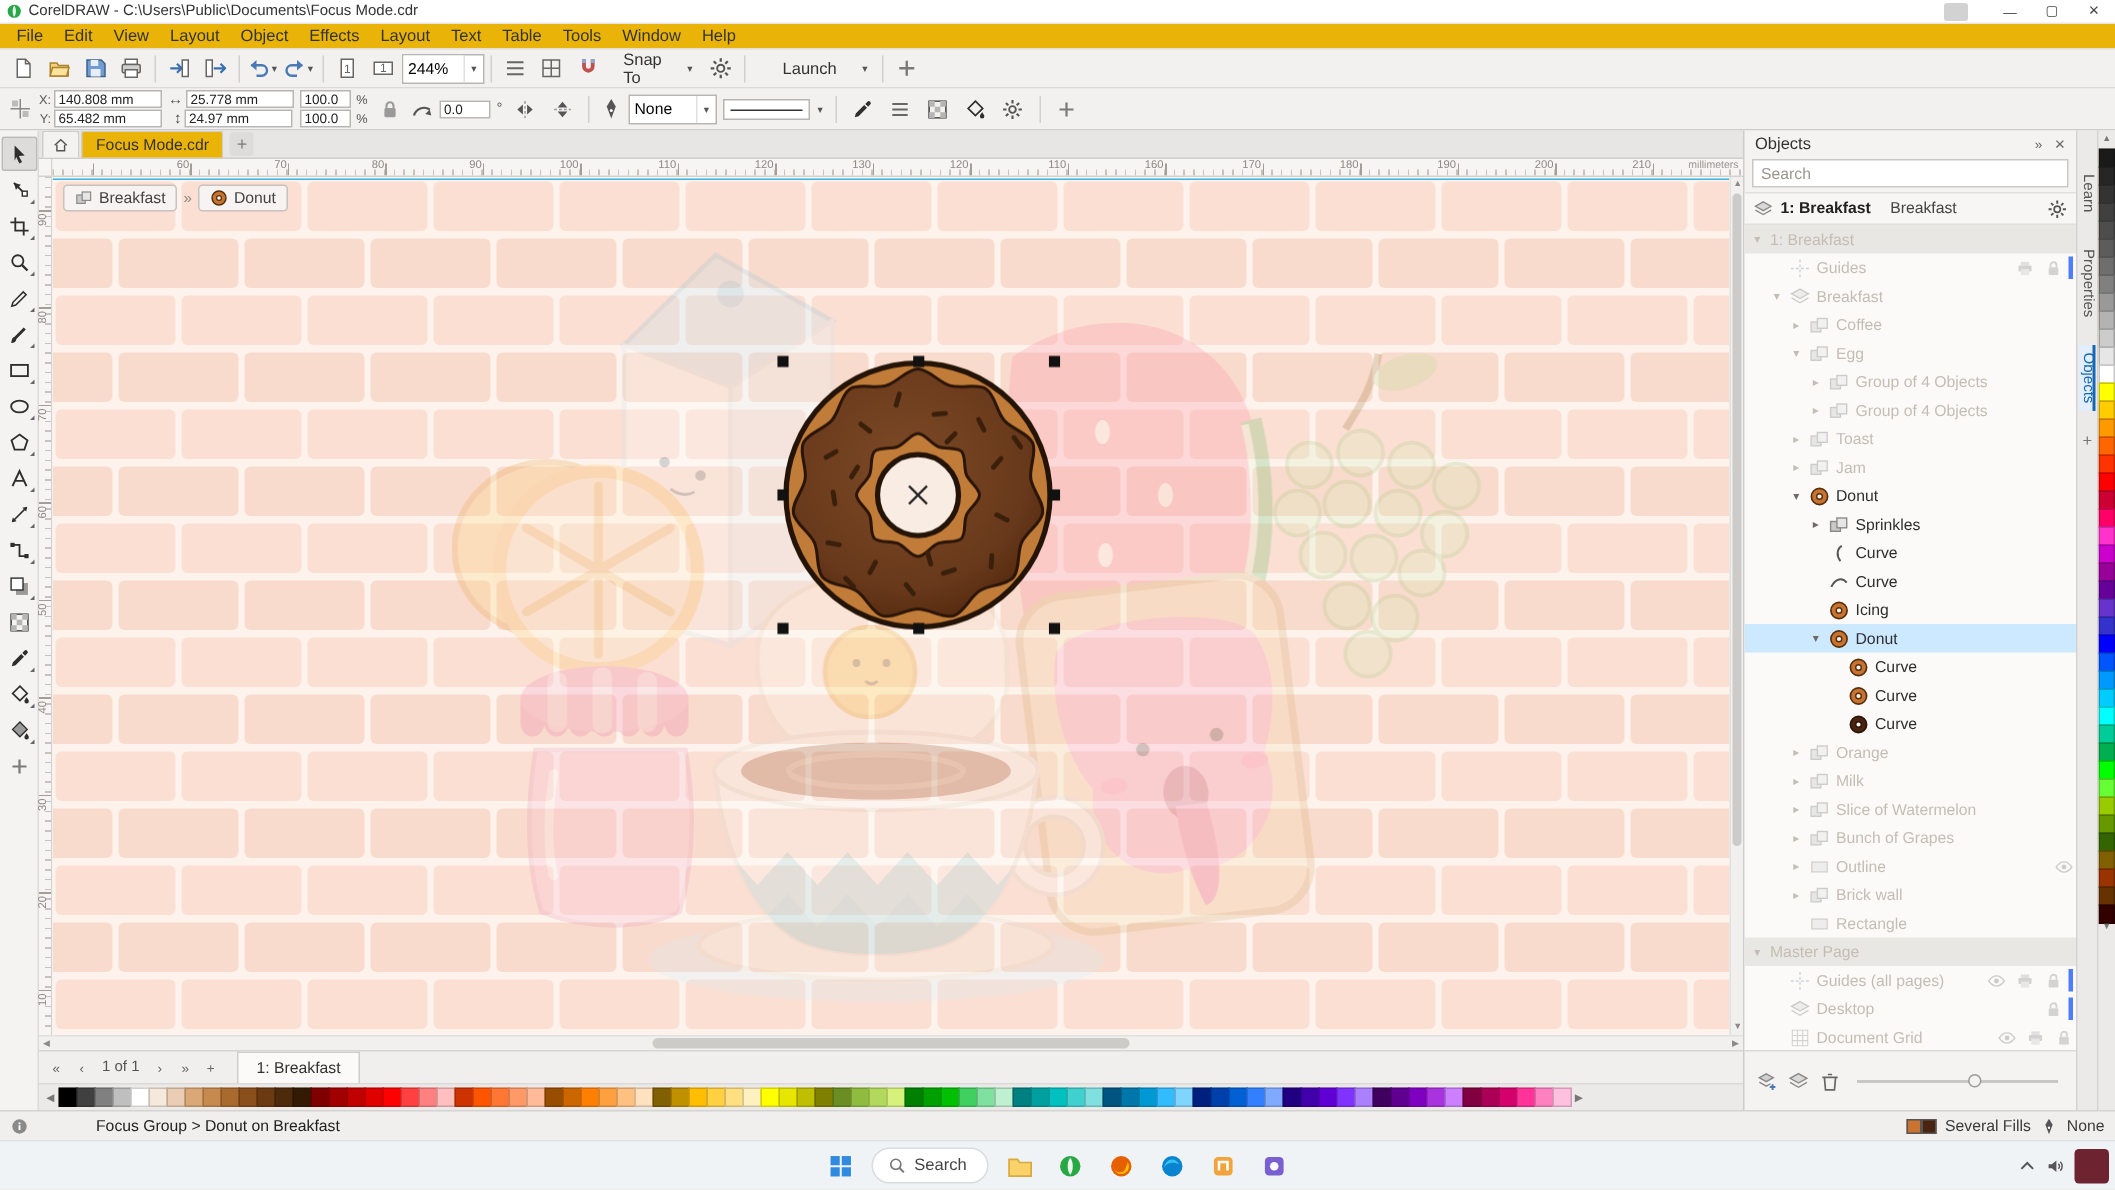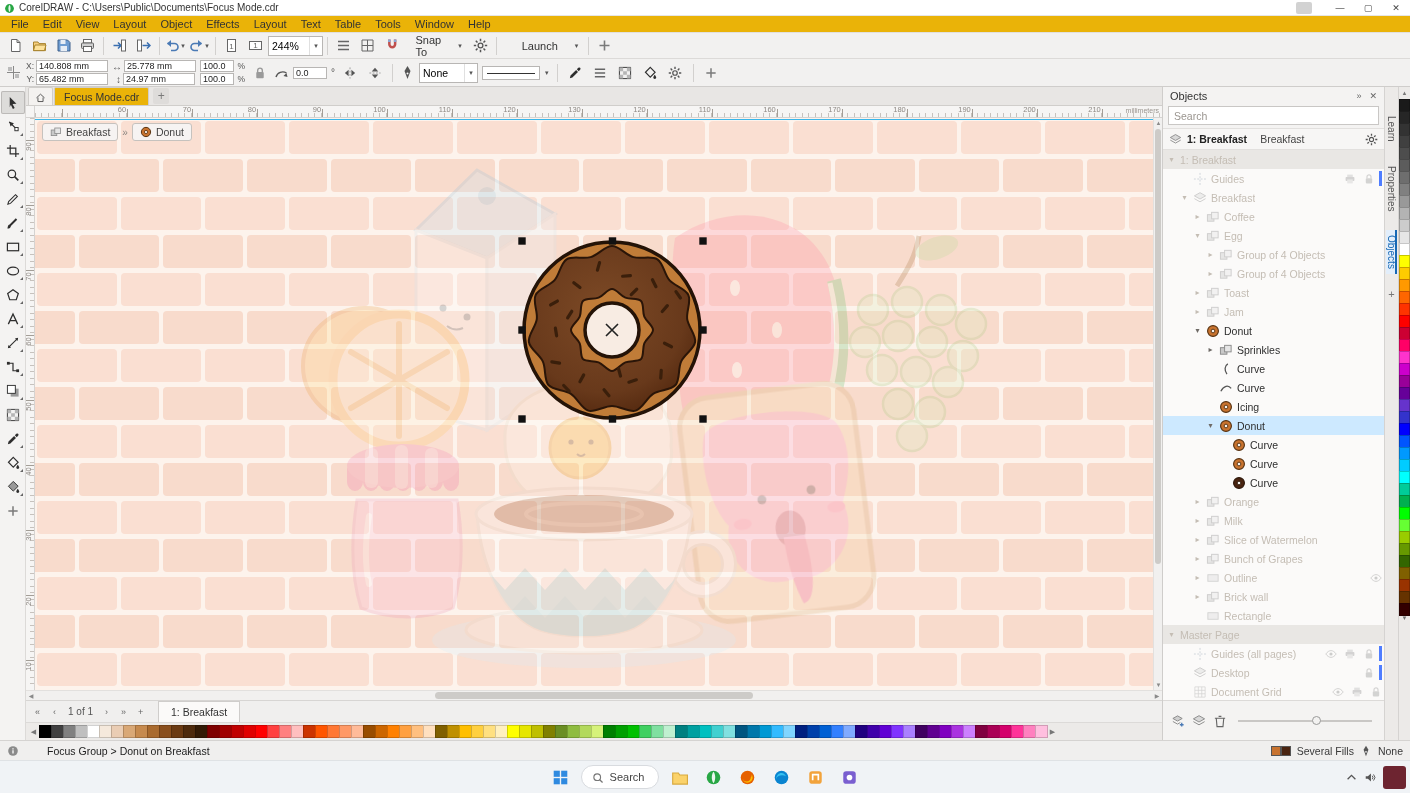--- a/index.html
+++ b/index.html
@@ -113,21 +113,21 @@
 .dstrip{width:14px;background:#eceae8;border-left:1px solid #d5d3d1;display:flex;flex-direction:column;align-items:center;padding-top:24px;gap:14px}
 .vtab{writing-mode:vertical-rl;font-size:10px;color:#555;padding:5px 0}
 .vtab.active{color:#1668b5;background:#e2eefb;box-shadow:inset -2px 0 0 #1668b5}
 .vplus{font-size:11px;color:#777}
 .rpalette{width:12px;background:#eceae8;border-left:1px solid #d5d3d1;display:flex;flex-direction:column;align-items:center;padding-top:3px;overflow:hidden}
 .rsw{width:11px;height:13px;border:1px solid rgba(0,0,0,.22);margin-bottom:-1px;flex:none}
 .rparr{font-size:6px;color:#777;height:9px;flex:none}
 
 .statusbar{height:20px;background:#f0efee;border-top:1px solid #d5d3d1;display:flex;align-items:center;gap:6px;padding:0 7px;font-size:10.5px;color:#3a3a3a}
 .statusbar svg{width:12px;height:12px}
-.sctx{margin-left:22px;color:#222}
+.sctx{margin-left:39px;color:#222}
 .sright{margin-left:auto;display:flex;align-items:center;gap:6px}
 .fillsw{display:flex}
 .fillsw i{width:10px;height:10px;border:1px solid #555}
 
 .taskbar{height:33px;background:#f0f3f6;border-top:1px solid #dfe2e5;position:relative;display:flex;align-items:center;justify-content:center;gap:6px}
 .tkbtn{width:28px;height:26px;display:flex;align-items:center;justify-content:center;border-radius:4px}
 .tkbtn svg{width:17px;height:17px}
 .searchpill{height:24px;background:#fff;border:1px solid #d8dbdf;border-radius:13px;display:flex;align-items:center;gap:6px;padding:0 14px 0 10px;font-size:11px;color:#444}
 .searchpill svg{width:12px;height:12px}
 .tktray{position:absolute;right:4px;display:flex;align-items:center;gap:6px}

